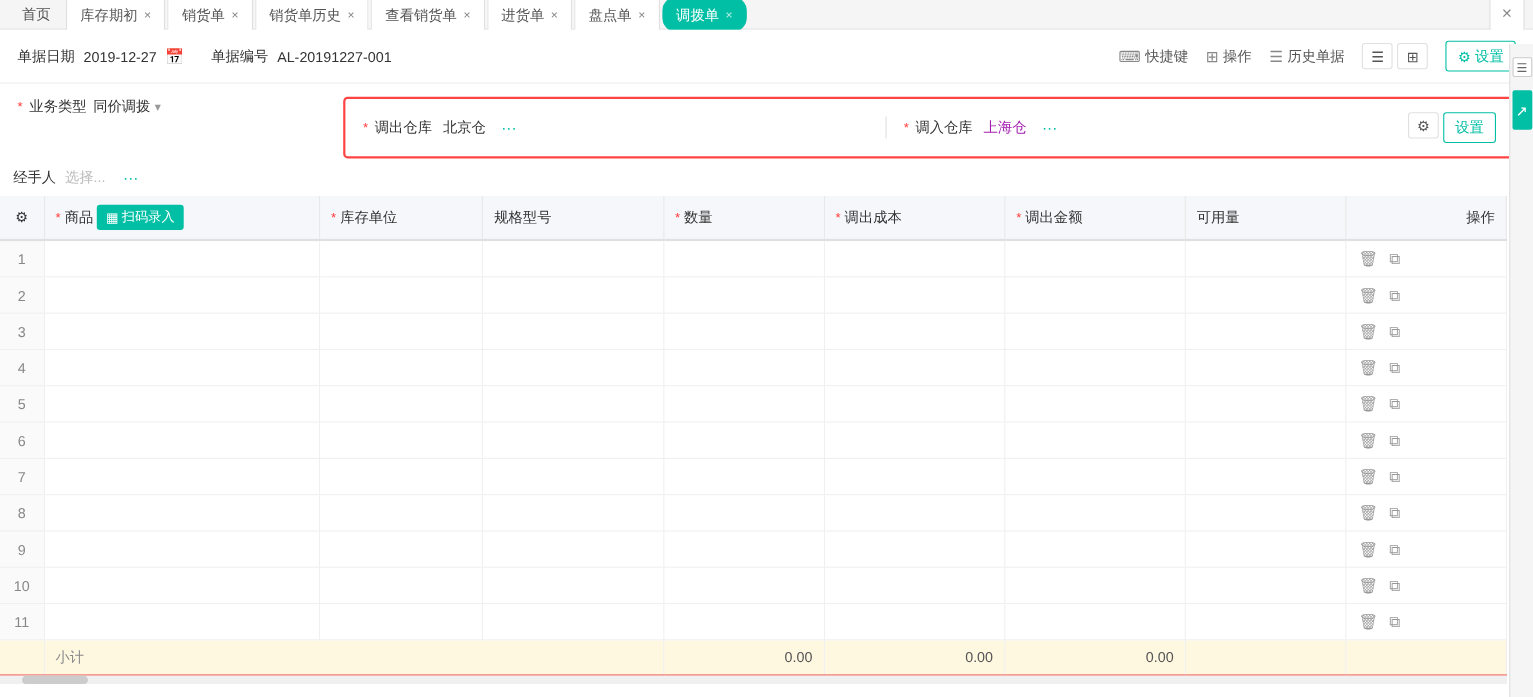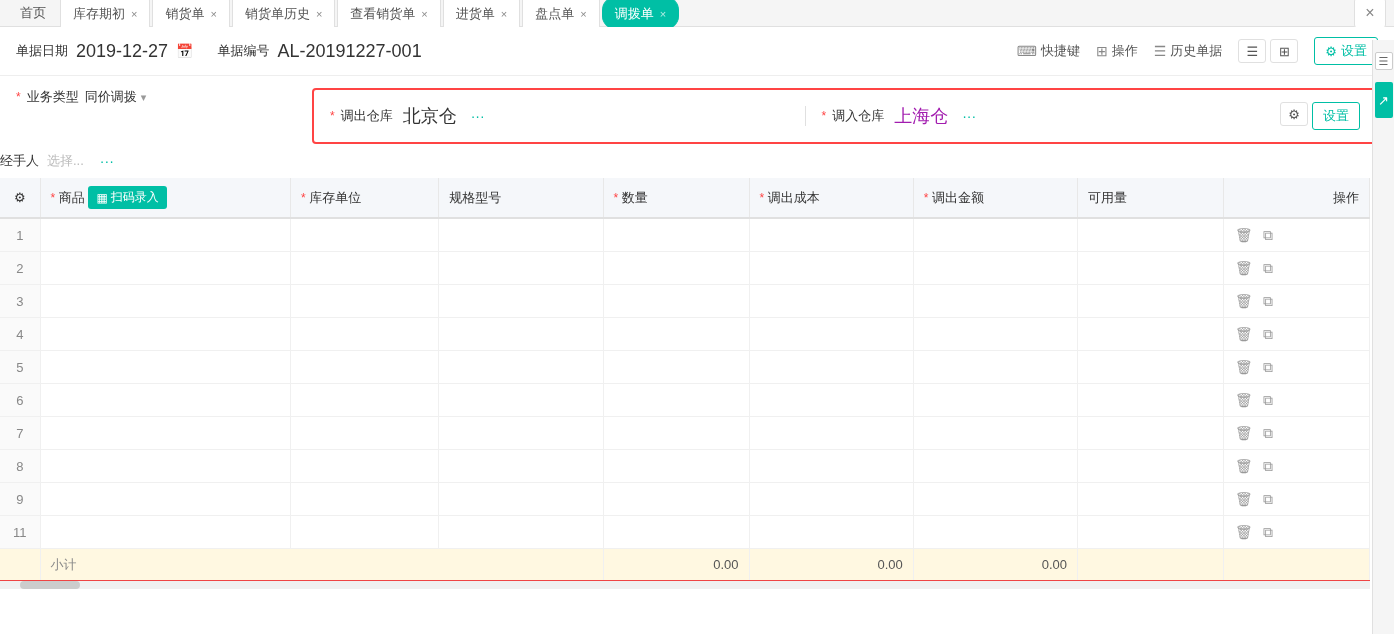--- a/index.html
+++ b/index.html
@@ -26,21 +26,21 @@
       cursor: pointer; font-size: 16px; color: #888; border: 1px solid #e0e0e0; border-radius: 4px; background: #fff;
     }
     
     
     .toolbar {
       display: flex; align-items: center; padding: 10px 16px; gap: 24px;
       border-bottom: 1px solid #eee; background: #fff;
     }
     .toolbar-group { display: flex; align-items: center; gap: 8px; }
     .field-label { color: #333; font-size: 13px; white-space: nowrap; }
-    .field-value { color: #333; font-size: 18px; }
+    .field-value { color: #333; font-size: 13px; }
     .date-icon { color: #00bfa5; cursor: pointer; font-size: 14px; }
     .toolbar-right { margin-left: auto; display: flex; align-items: center; gap: 16px; }
     .toolbar-action { display: flex; align-items: center; gap: 4px; color: #555; cursor: pointer; font-size: 13px; }
     .settings-btn {
       background: #fff; border: 1px solid #00bfa5; color: #00bfa5; padding: 4px 10px;
       border-radius: 3px; cursor: pointer; font-size: 13px; display: flex; align-items: center; gap: 4px;
     }
     .icon-btn { display: flex; align-items: center; justify-content: center; width: 28px; height: 24px; border: 1px solid #e0e0e0; border-radius: 3px; cursor: pointer; color: #555; }
     .required { color: #f44; font-size: 12px; }
     .field-select {
@@ -51,21 +51,21 @@
     
     .red-border-section {
       border: 2px solid #f44; border-radius: 4px; padding: 12px 16px;
       display: flex; align-items: center; gap: 0; flex: 1;
     }
     .warehouse-field { display: flex; align-items: center; gap: 6px; flex: 1; }
     .warehouse-divider { width: 1px; background: #e0e0e0; height: 20px; margin: 0 16px; }
     .more-btn { color: #00bfa5; cursor: pointer; font-size: 14px; margin-left: 8px; }
     
     
-    .person-row { display: flex; align-items: center; gap: 8px; padding: 8px 0 0; }
+    .person-row { display: flex; align-items: center; gap: 8px; padding: 8px 12px 0; }
     .person-placeholder { color: #bbb; font-size: 13px; cursor: pointer; }
     
     
     .table-container { overflow: auto; flex: 1; }
     table { width: 100%; border-collapse: collapse; font-size: 13px; }
     thead tr { background: #f5f7fa; }
     th {
       padding: 8px 10px; text-align: left; border-right: 1px solid #e8e8e8;
       border-bottom: 2px solid #e0e0e0; font-weight: normal; color: #333; white-space: nowrap;
     }
@@ -391,20 +391,36 @@
           <td></td>
           <td></td>
           <td></td>
           <td>
             <div class="op-icons">
               <span class="op-icon">🗑</span>
               <span class="op-icon">⧉</span>
             </div>
           </td>
         </tr>
+        <tr class="table-row">
+          <td class="row-num">10</td>
+          <td></td>
+          <td></td>
+          <td></td>
+          <td></td>
+          <td></td>
+          <td></td>
+          <td></td>
+          <td>
+            <div class="op-icons">
+              <span class="op-icon">🗑</span>
+              <span class="op-icon">⧉</span>
+            </div>
+          </td>
+        </tr>
 
         <tr class="table-row">
           <td class="row-num">11</td>
           <td></td>
           <td></td>
           <td></td>
           <td></td>
           <td></td>
           <td></td>
           <td></td>

